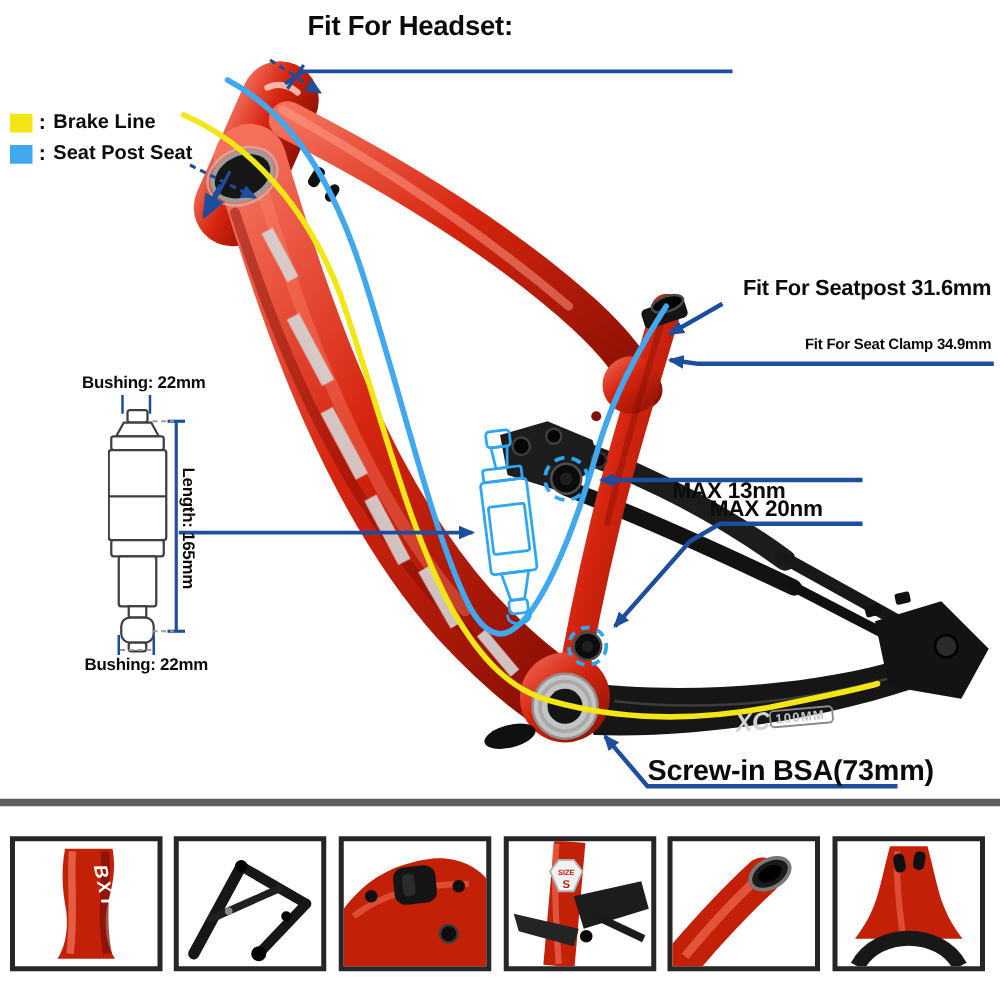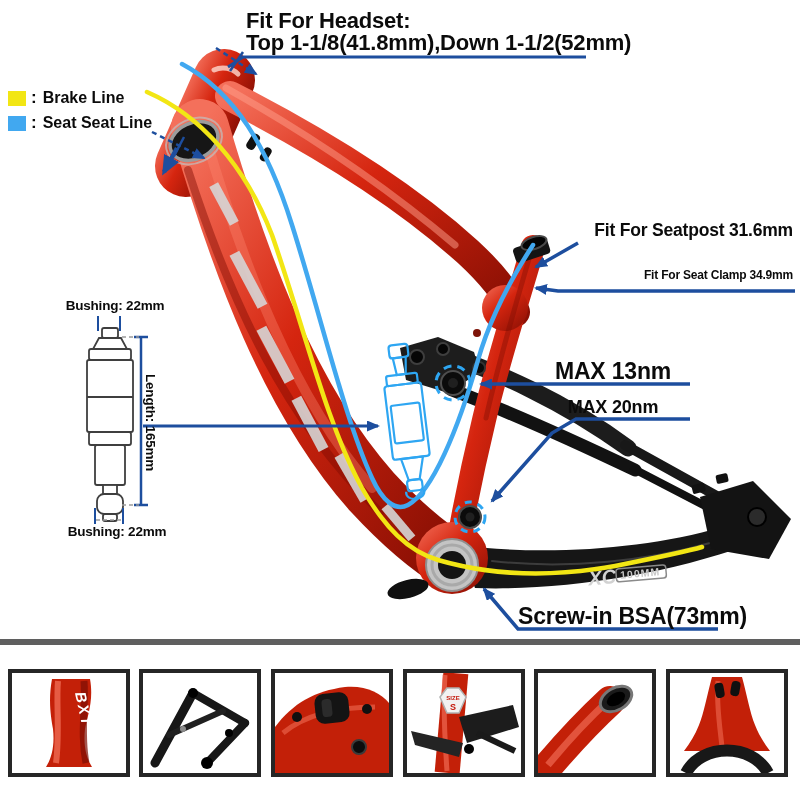--- a/index.html
+++ b/index.html
@@ -9,21 +9,21 @@
   .lbl{position:absolute;font-weight:bold;color:#0b0b0b;white-space:nowrap;letter-spacing:-0.2px;}
   .hdr{left:246px;top:10px;font-size:22px;line-height:22px;}
   .legend-row{position:absolute;left:8px;display:flex;align-items:center;font-weight:bold;
               font-size:16px;color:#0b0b0b;}
   .legend-row .sq{width:18px;height:15px;display:inline-block;margin-right:5px;}
   .legend-row .colon{font-size:17px;margin-right:6px;}
   .sq-yellow{background:#f2e614;}
   .sq-blue{background:#41a8f0;}
   .cap-seatpost{left:560px;top:220px;width:233px;text-align:right;font-size:17.5px;}
   .cap-clamp{left:545px;top:268px;width:248px;text-align:right;font-size:12px;}
-  .cap-max13{left:538px;top:358px;width:150px;text-align:center;font-size:23px;}
+  .cap-max13{left:538px;top:382px;width:150px;text-align:left;font-size:18px;}
   .cap-max20{left:538px;top:397px;width:150px;text-align:center;font-size:18px;}
   .cap-bsa{left:518px;top:603px;width:200px;text-align:right;font-size:23px;}
   .dim{font-size:13.5px;}
   .dim-bush-top{left:50px;top:298px;width:130px;text-align:center;}
   .dim-bush-bot{left:52px;top:524px;width:130px;text-align:center;}
   .dim-length{left:158px;top:374px;transform:rotate(90deg);transform-origin:0 0;}
   #divider{position:absolute;left:0;top:639px;width:800px;height:6px;background:#5f5f5f;}
   .thumb{position:absolute;top:669px;width:114px;height:100px;border:4px solid #262626;background:#fff;}
   .thumb svg{display:block;}
 </style>
@@ -188,32 +188,31 @@
     </g>
     <g stroke="#1d4e9e" fill="none">
       <path d="M152,132 L204,158" stroke-width="2.5" stroke-dasharray="5 4" marker-end="url(#arr)"></path>
       <path d="M184,137 L174,156" stroke-width="2.5"></path>
       <path d="M177,148 L164,172" stroke-width="4.5" marker-end="url(#arrBig)"></path>
     </g>
   </svg>
 
   <div class="lbl hdr">
     <div>Fit For Headset:</div>
-    <div>Top 1-1/8(41.8mm),Down 1-1/2(52mm)</div>
   </div>
 
   <div class="legend-row" style="top:88px;">
     <span class="sq sq-yellow"></span>
     <span class="colon">:</span>
     <span>Brake Line</span>
   </div>
   <div class="legend-row" style="top:113px;">
     <span class="sq sq-blue"></span>
     <span class="colon">:</span>
-    <span>Seat Seat Line</span>
+    <span>Seat Post Seat</span>
   </div>
 
   <div class="lbl cap-seatpost">Fit For Seatpost 31.6mm</div>
   <div class="lbl cap-clamp">Fit For Seat Clamp 34.9mm</div>
   <div class="lbl cap-max13">MAX 13nm</div>
   <div class="lbl cap-max20">MAX 20nm</div>
   <div class="lbl cap-bsa">Screw-in BSA(73mm)</div>
 
   <div class="lbl dim dim-bush-top">Bushing: 22mm</div>
   <div class="lbl dim dim-length">Length: 165mm</div>

